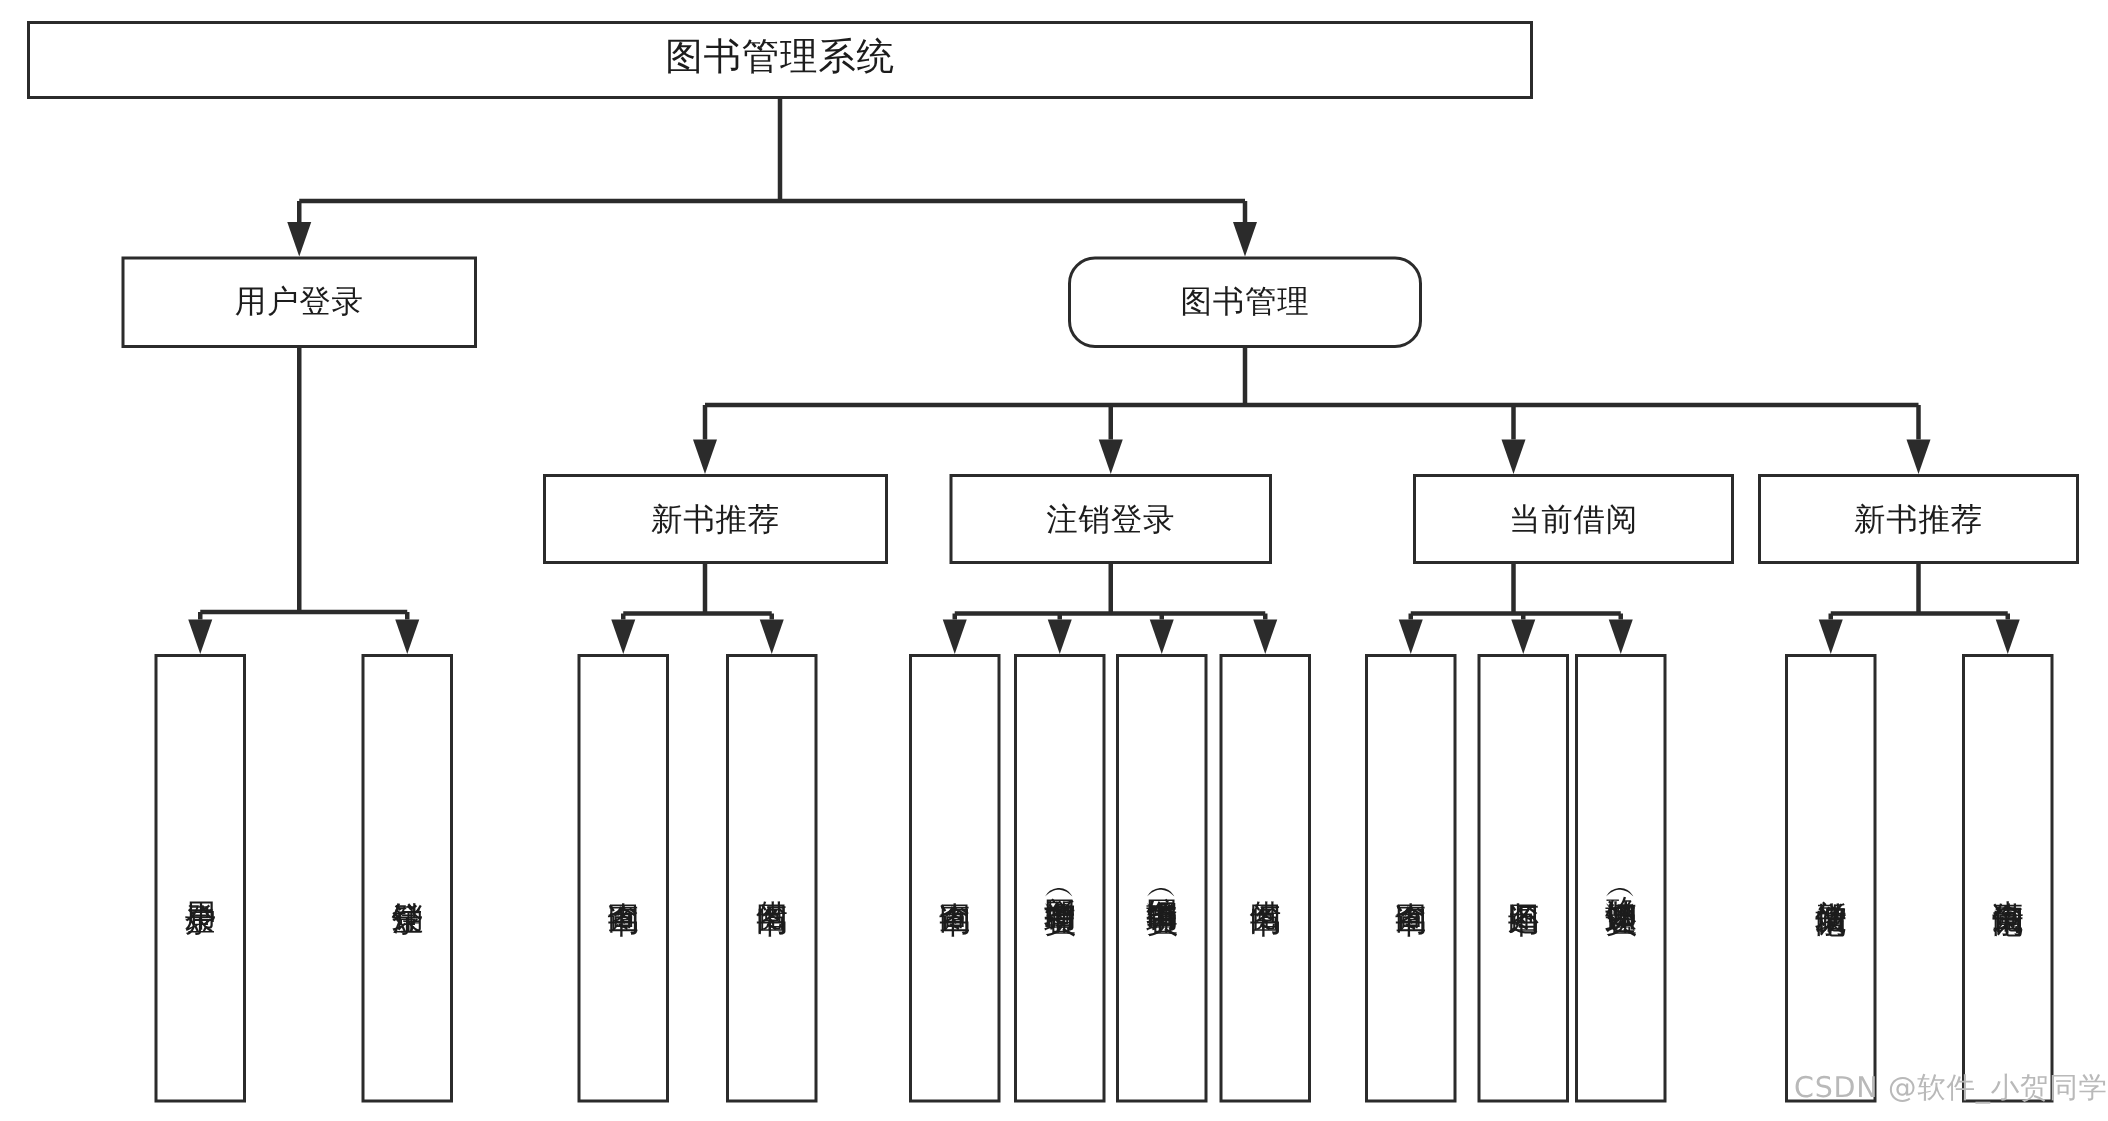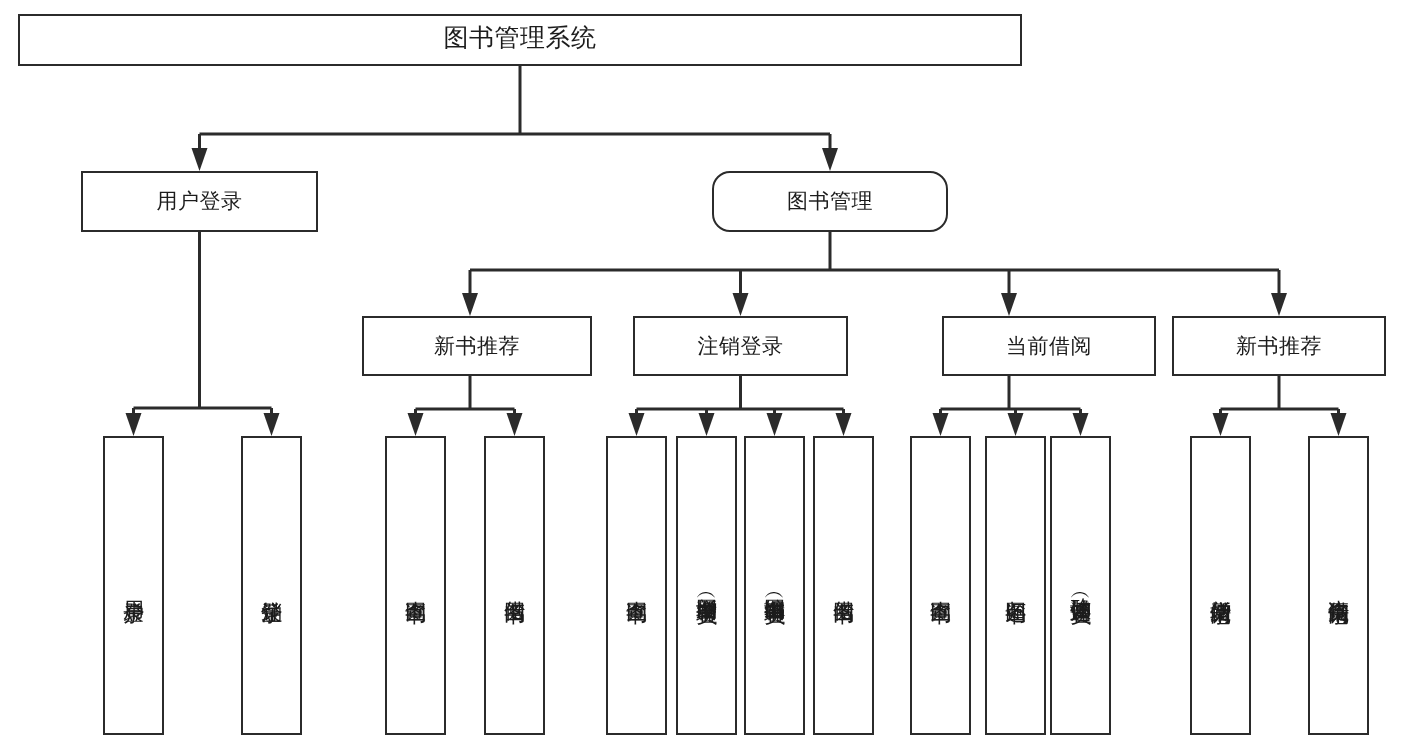--- a/index.html
+++ b/index.html
@@ -193,13 +193,14 @@
         <span class="node-label-v">确认归还（管理员）</span>
       </div>
       <div class="node-box level4" style="left: 1190px; top: 436px; width: 61px; height: 299px;">
         <span class="node-label-v">新增借阅记录</span>
       </div>
       <div class="node-box level4" style="left: 1308px; top: 436px; width: 61px; height: 299px;">
         <span class="node-label-v">查询借阅记录</span>
       </div>
     </div>
 
+  <div id="watermark">CSDN @软件_小贺同学</div>
 </div>
 
 </body></html>

